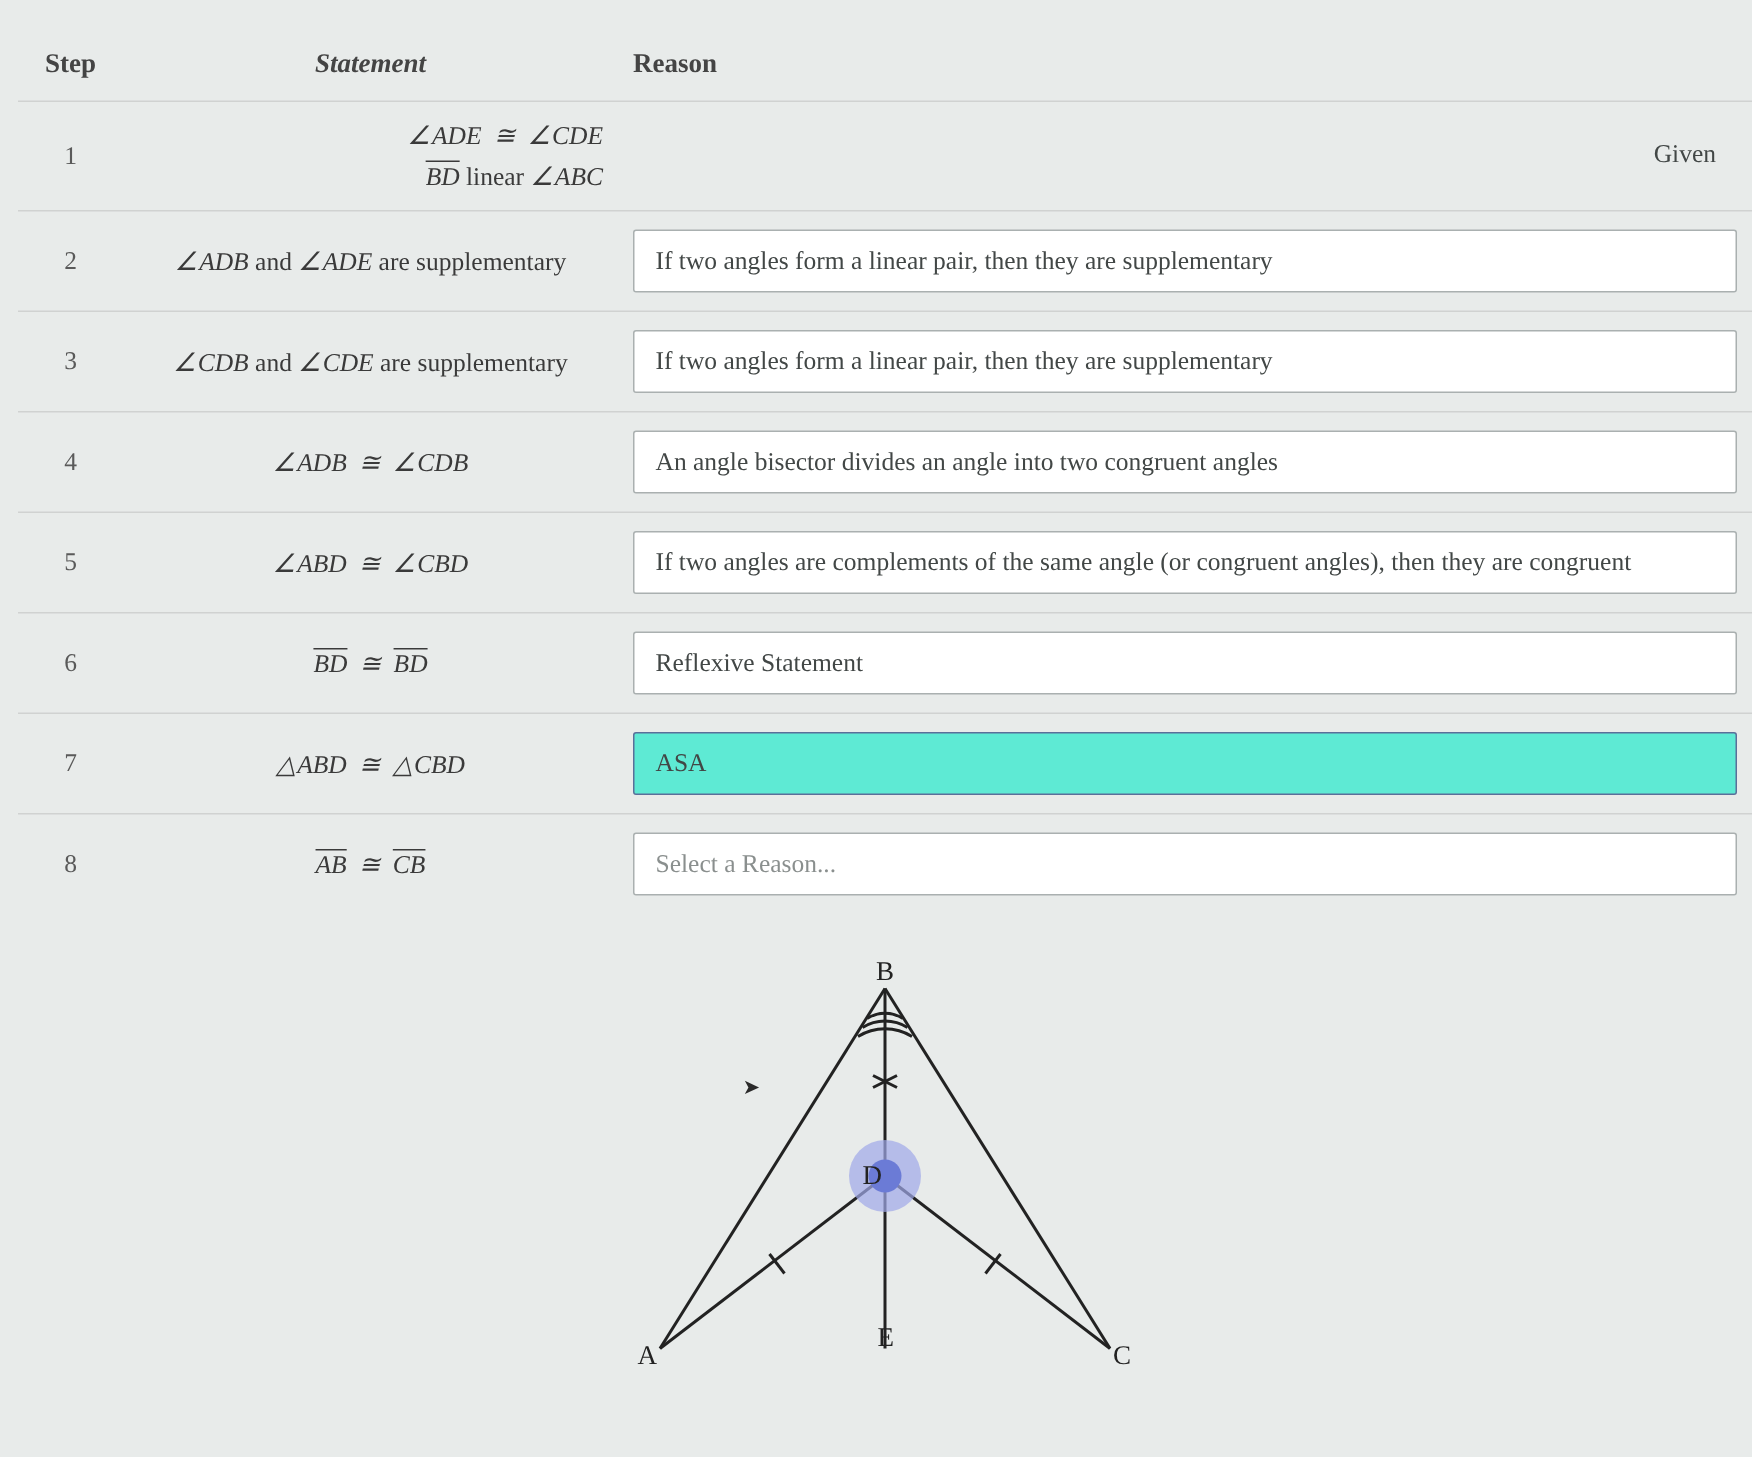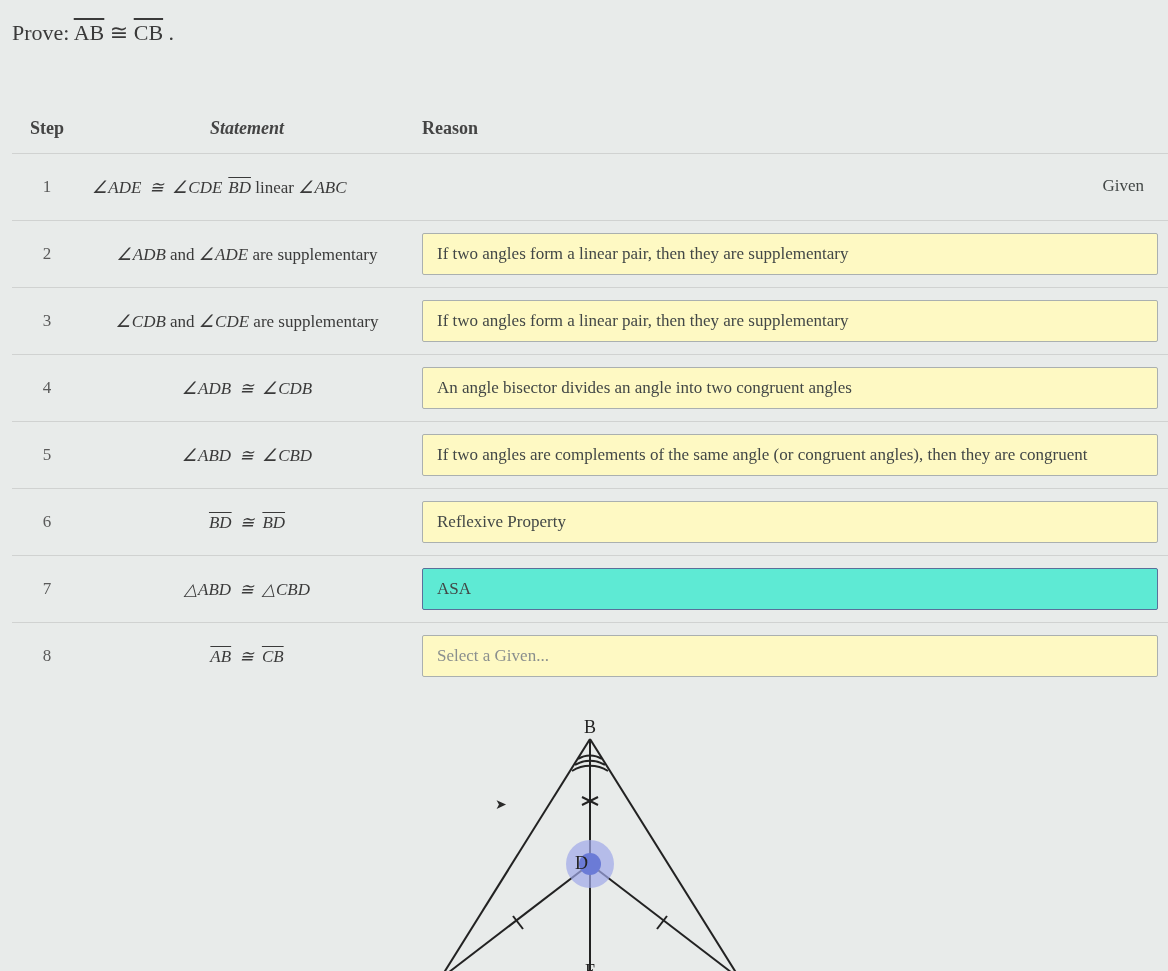--- a/index.html
+++ b/index.html
@@ -59,21 +59,21 @@
       text-align: center;
       font-size: 17px;
       color: #3a3a3a;
       font-style: italic;
     }
     .col-statement .norm {
       font-style: normal;
     }
     .col-statement .multi {
       display: flex;
-      flex-direction: row;
+      flex-direction: column;
       align-items: flex-end;
       gap: 6px;
     }
     .col-reason {
       padding-right: 4px;
     }
     .over {
       text-decoration: overline;
       text-decoration-thickness: 1.2px;
       font-family: Liberation Serif, serif;
@@ -89,21 +89,21 @@
     .tri::before {
       content: "\25B3";
       margin-right: 1px;
     }
     .reason-box {
       display: block;
       width: 100%;
       min-height: 42px;
       padding: 10px 14px;
       border: 1px solid #aab0b0;
-      background: #fef9c3;
+      background: #ffffff;
       font-size: 17px;
       color: #424746;
       font-family: Georgia, serif;
       border-radius: 2px;
     }
     .reason-box.plain {
       border: none;
       background: transparent;
       padding-left: 0;
       text-align: right;
@@ -140,27 +140,20 @@
     .cursor {
       font-size: 14px;
       fill: #2a2a2a;
     }
   </style>
 </head>
 <body>
 
 <div class="page">
 
-  <div class="prove">
-    <span>Prove: </span>
-    <span class="segment-over">AB</span>
-    <span> ≅ </span>
-    <span class="segment-over">CB</span>
-    <span>.</span>
-  </div>
 
   <div class="proof-table">
 
     <div class="proof-row proof-header">
       <div class="col-step">Step</div>
       <div class="col-statement">Statement</div>
       <div class="col-reason">Reason</div>
     </div>
 
     <div class="proof-row">
@@ -235,21 +228,21 @@
     </div>
 
     <div class="proof-row">
       <div class="col-step">6</div>
       <div class="col-statement">
         <span class="over">BD</span>
         <span class="cong"></span>
         <span class="over">BD</span>
       </div>
       <div class="col-reason">
-        <span class="reason-box">Reflexive Property</span>
+        <span class="reason-box">Reflexive Statement</span>
       </div>
     </div>
 
     <div class="proof-row">
       <div class="col-step">7</div>
       <div class="col-statement">
         <span class="tri">ABD</span>
         <span class="cong"></span>
         <span class="tri">CBD</span>
       </div>
@@ -259,21 +252,21 @@
     </div>
 
     <div class="proof-row">
       <div class="col-step">8</div>
       <div class="col-statement">
         <span class="over">AB</span>
         <span class="cong"></span>
         <span class="over">CB</span>
       </div>
       <div class="col-reason">
-        <span class="reason-box placeholder">Select a Given...</span>
+        <span class="reason-box placeholder">Select a Reason...</span>
       </div>
     </div>
 
   </div>
 
   <div class="figure">
     <svg width="420" height="280" viewBox="0 0 420 280">
 
       <text x="115" y="90" class="cursor">➤</text>
 

